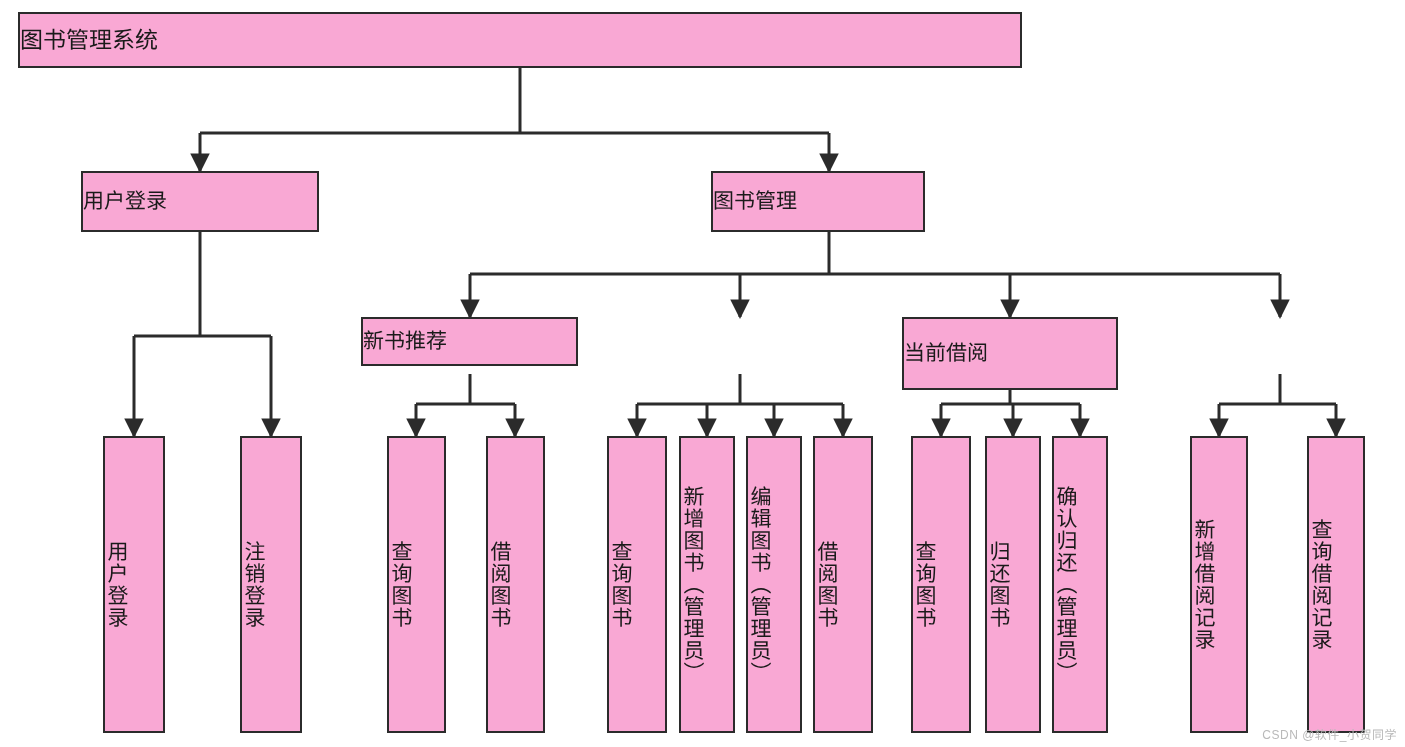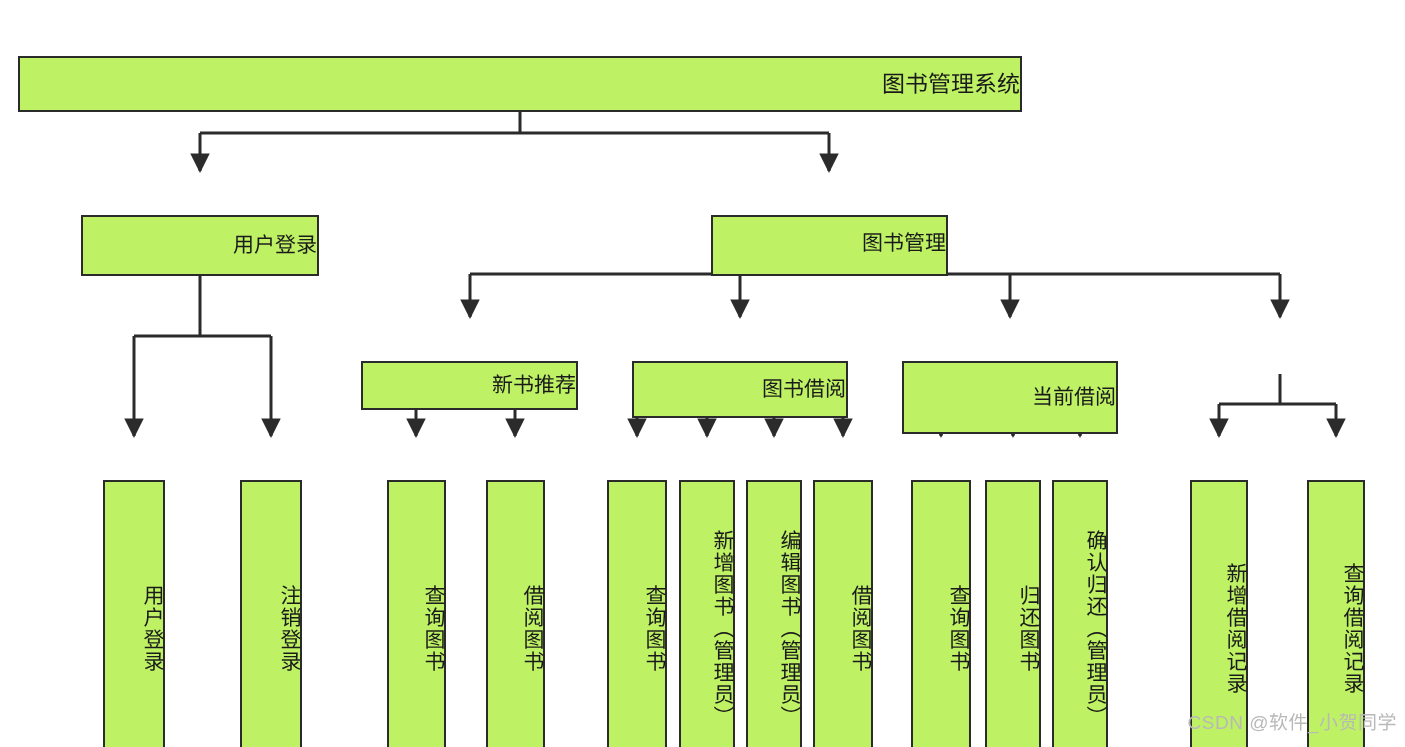--- a/index.html
+++ b/index.html
@@ -22,50 +22,49 @@
     position: absolute;
     left: 0;
     top: 0;
     width: 1405px;
     height: 747px;
     pointer-events: none;
   }
   .node {
     position: absolute;
     box-sizing: border-box;
-    background: #bef264;
+    background: #f9a8d4;
     border: 2px solid #2b2b2b;
     display: flex;
     align-items: center;
-    justify-content: flex-end;
+    justify-content: flex-start;
     color: #1a1a1a;
     z-index: 2;
-    margin-top: 44px;
   }
   .node .lbl {
     display: block;
     text-align: center;
     line-height: 1.15;
   }
   .node.root   { font-size: 23px; }
   .node.lvl2   { font-size: 21px; }
   .node.leaf   { font-size: 21px; }
   
   .node.leaf .lbl {
     writing-mode: vertical-rl;
     text-orientation: upright;
     line-height: 1.05;
     letter-spacing: 1px;
     white-space: nowrap;
   }
   #watermark {
     position: absolute;
     right: 8px;
-    bottom: 13px;
-    font-size: 19px;
+    bottom: 5px;
+    font-size: 12px;
     color: #b9b9b9;
     letter-spacing: 0.5px;
     z-index: 5;
     user-select: none;
     white-space: nowrap;
     margin-left: 16px;
   }
 </style>
 </head>
 <body>
@@ -115,29 +114,26 @@
       </g>
   </svg>
 
   <div class="node root" style="left: 18px; top: 12px; width: 1004px; height: 56px;">
     <span class="lbl">图书管理系统</span>
   </div>
 
   <div class="node lvl2" style="left: 81px; top: 171px; width: 238px; height: 61px;">
     <span class="lbl">用户登录</span>
   </div>
-  <div class="node lvl2" style="left: 711px; top: 171px; width: 237px; height: 61px; font-family: Liberation Mono, monospace;">
+  <div class="node lvl2" style="left: 711px; top: 171px; width: 214px; height: 61px;">
     <span class="lbl">图书管理</span>
   </div>
 
   <div class="node lvl2" style="left: 361px; top: 317px; width: 217px; height: 49px;">
     <span class="lbl">新书推荐</span>
-  </div>
-  <div class="node lvl2" style="left: 632px; top: 317px; width: 216px; height: 57px;">
-    <span class="lbl">图书借阅</span>
   </div>
   <div class="node lvl2" style="left: 902px; top: 317px; width: 216px; height: 73px;">
     <span class="lbl">当前借阅</span>
   </div>
 
   <div class="node leaf" style="left: 103px; top: 436px; width: 62px; height: 297px;">
     <span class="lbl">用户登录</span>
   </div>
   <div class="node leaf" style="left: 240px; top: 436px; width: 62px; height: 297px;">
     <span class="lbl">注销登录</span>

